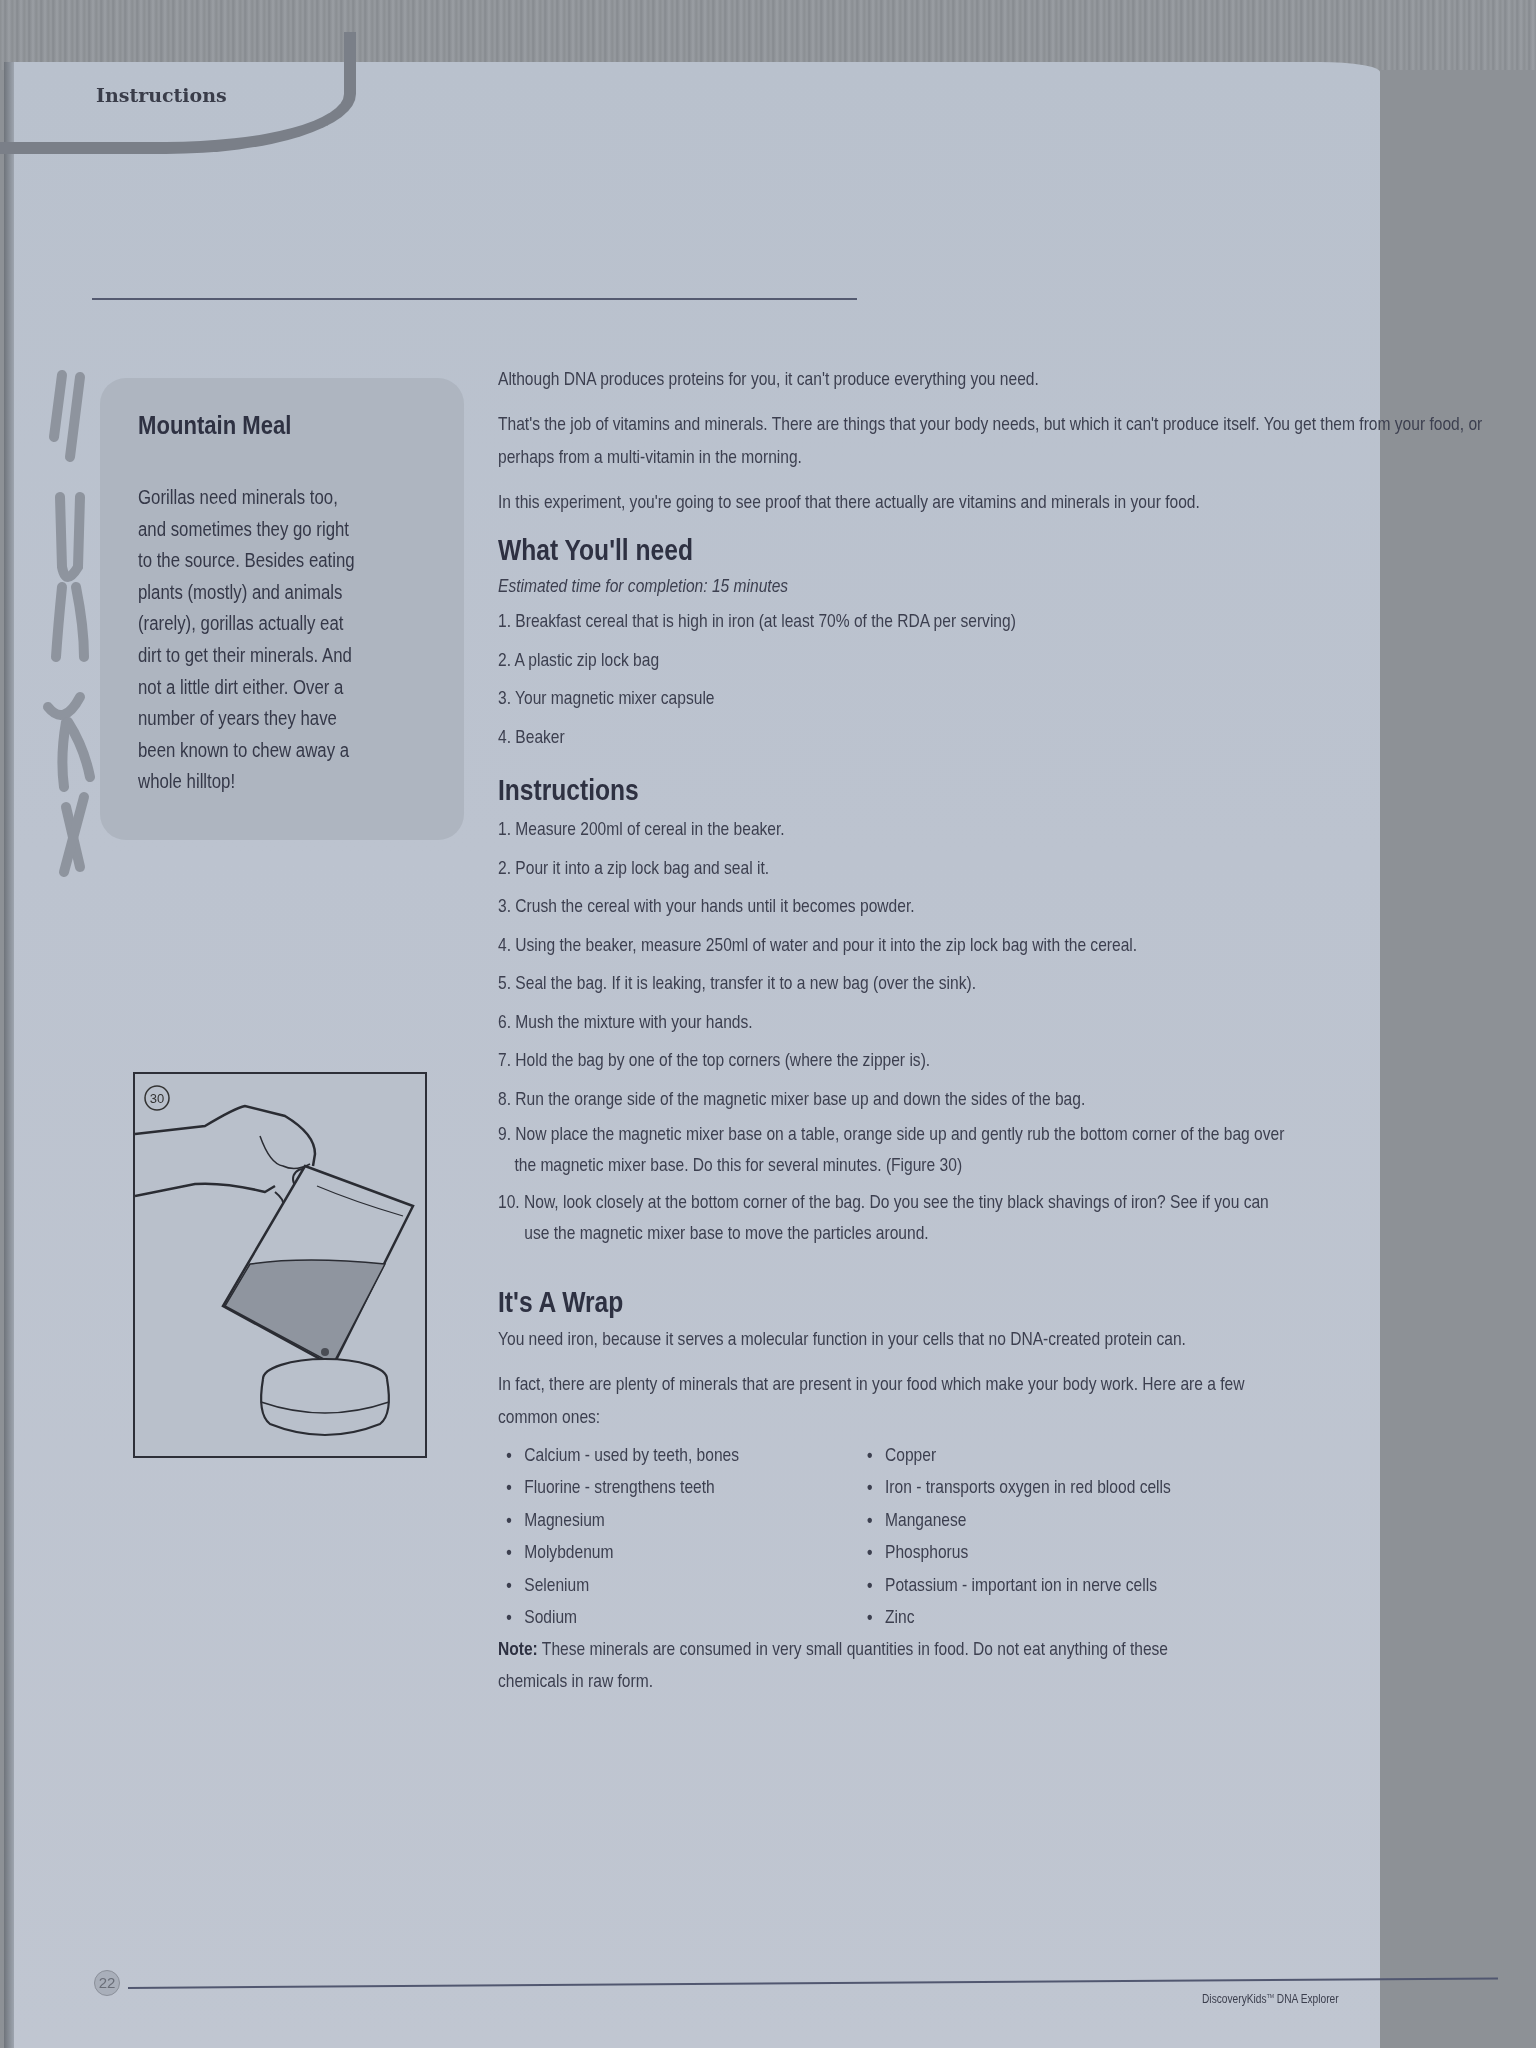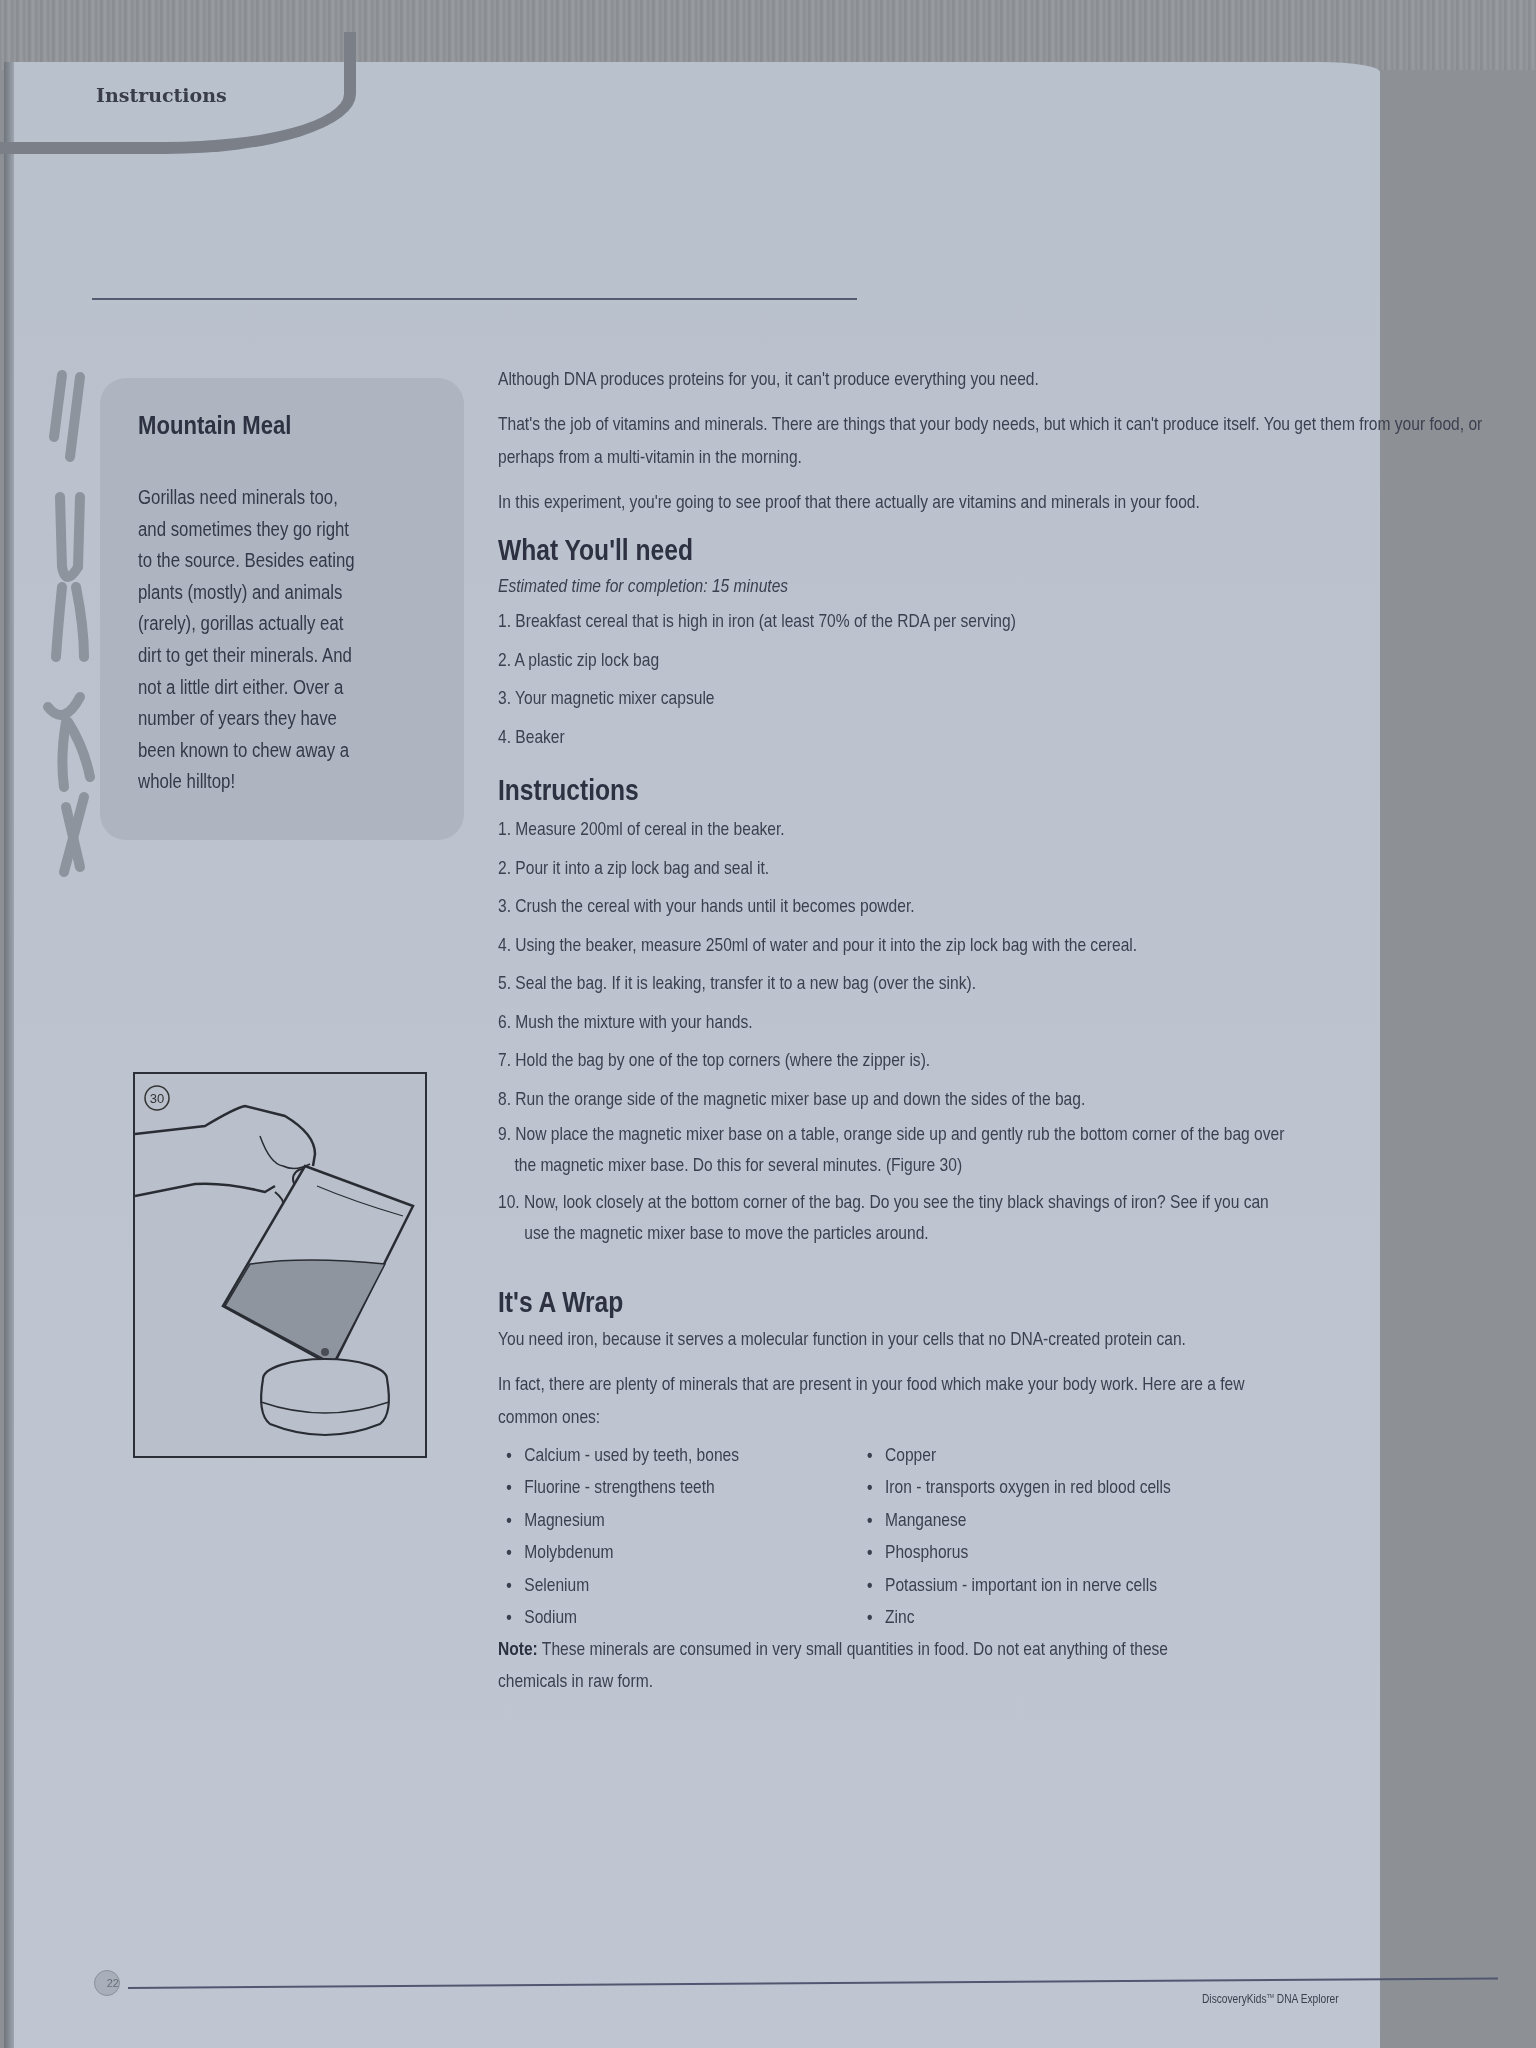--- a/index.html
+++ b/index.html
@@ -79,22 +79,22 @@
     .mitem { font-size: 19px; line-height: 32.4px; }
     .mitem::before { content: "\2022"; display: inline-block; width: 22px; padding-left: 10px; font-weight: bold; }
     .note { font-size: 19px; line-height: 32px; }
     .note b { color: #2e3142; }
     .footer-rule {
       position: absolute; left: 124px; top: 1925px; width: 1370px; height: 2px; background: #515770;
       transform: rotate(-0.4deg); transform-origin: left;
     }
     .page-num {
       position: absolute; left: 90px; top: 1908px; width: 24px; height: 24px; border-radius: 50%;
-      border: 1px solid #8a8f99; background: #a9afba; font-size: 11px; color: #6a6e78;
-      text-align: right; line-height: 24px;
+      border: 1px solid #8a8f99; background: #a9afba; font-size: 15px; color: #6a6e78;
+      text-align: center; line-height: 24px;
     }
     .brand {
       position: absolute; left: 1198px; top: 1930px; font-size: 12px; color: #3b3e4d;
       transform: scaleX(0.85); transform-origin: left;
     }
     .brand sup { font-size: 6px; }
   </style>
 </head>
 <body>
 

